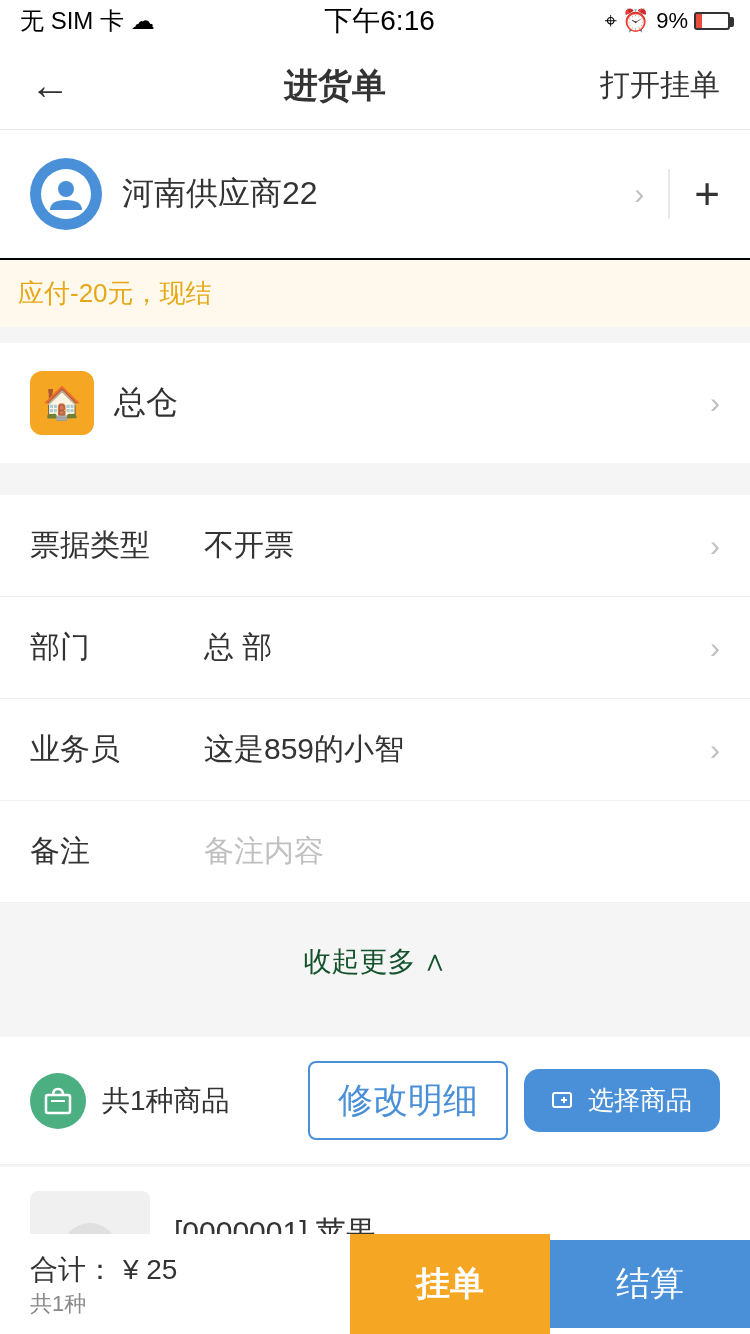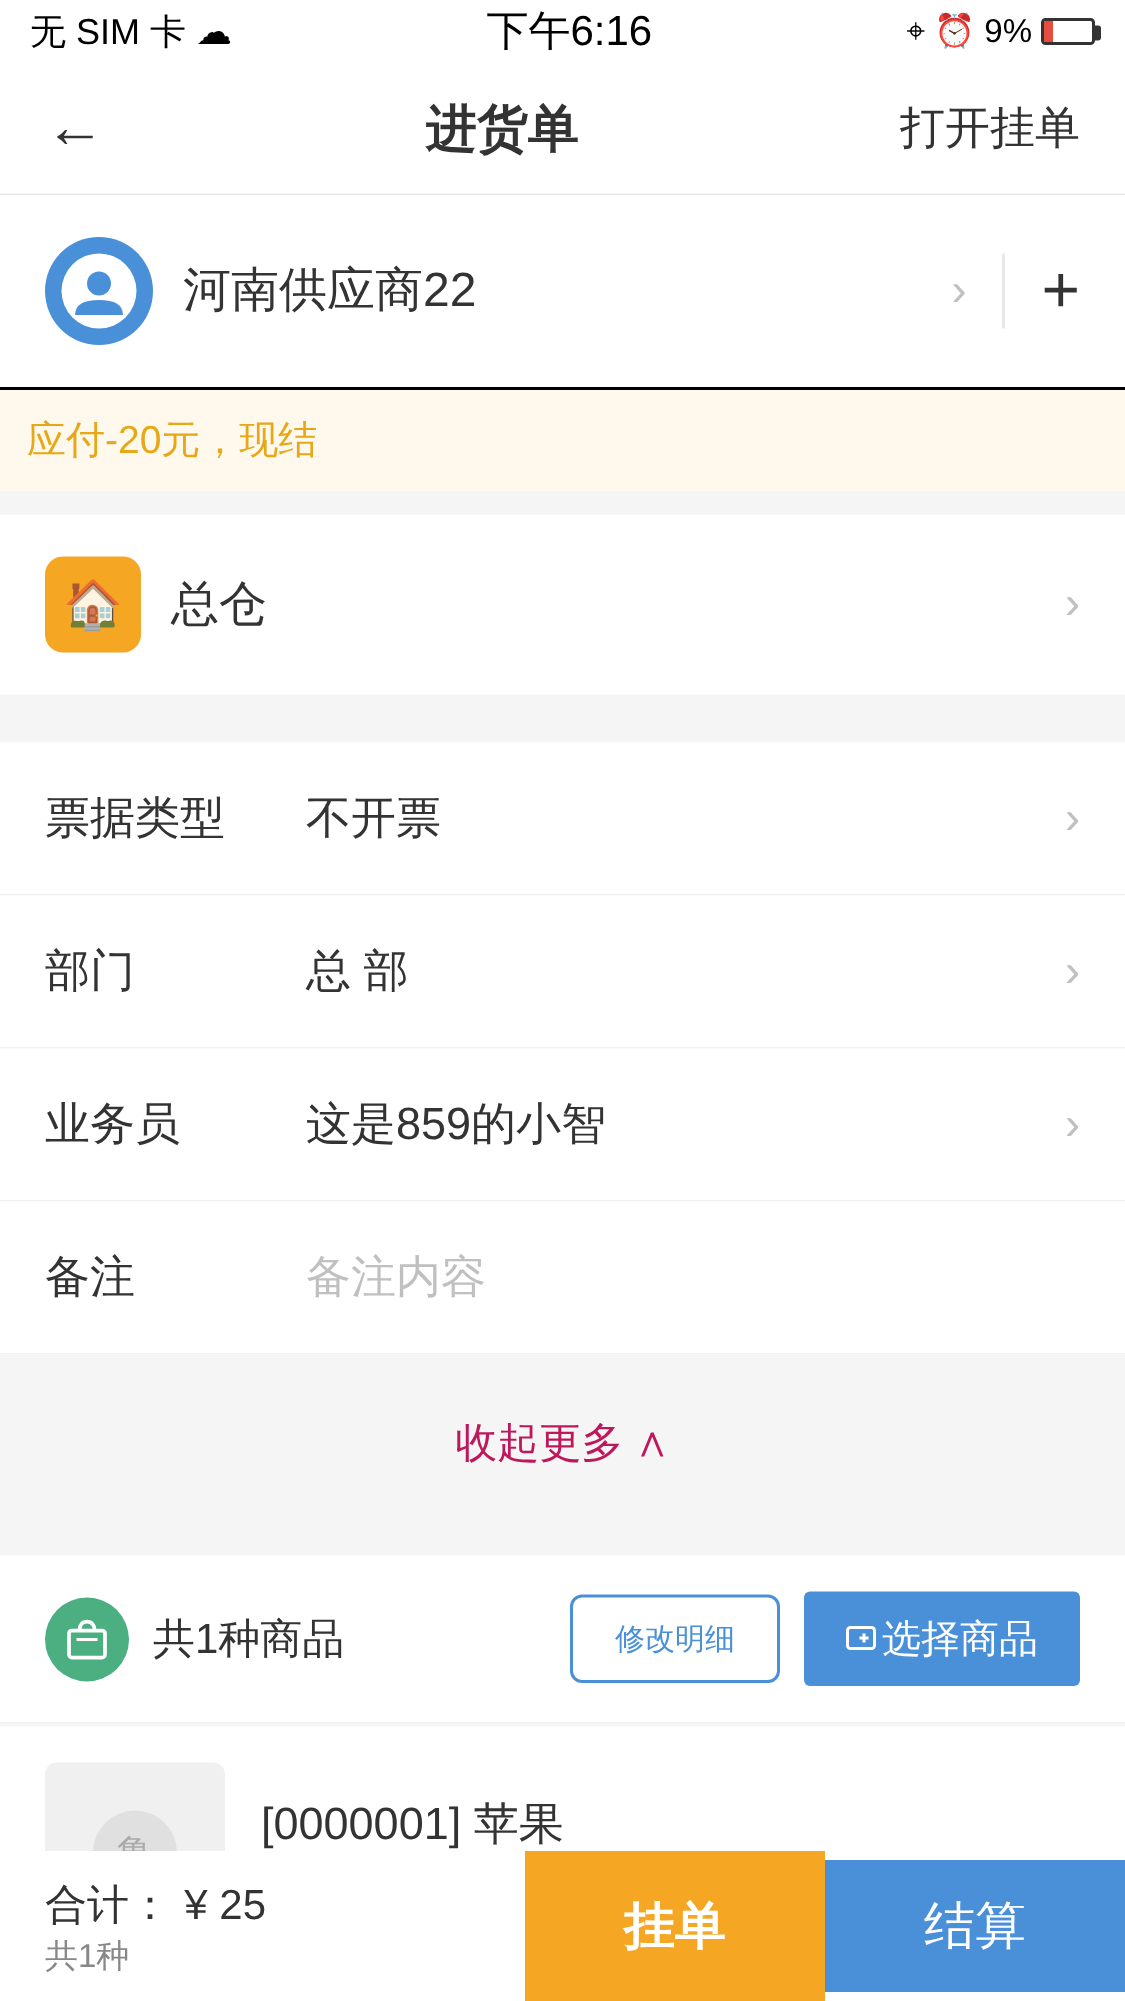--- a/index.html
+++ b/index.html
@@ -165,21 +165,21 @@
       flex: 1;
       font-size: 30px;
       color: #c0c0c0;
     }
 
     
     .collapse-more {
       background: #f5f5f5;
       text-align: center;
       padding: 24px;
-      color: #be185d;
+      color: #14532d;
       font-size: 28px;
     }
 
     
     .products-header {
       background: #fff;
       display: flex;
       align-items: center;
       padding: 24px 30px;
       border-bottom: 1px solid #f0f0f0;
@@ -201,35 +201,35 @@
       flex: 1;
       font-size: 28px;
       color: #333;
     }
     .btn-outline {
       border: 2px solid #4a90d9;
       color: #4a90d9;
       background: #fff;
       padding: 14px 28px;
       border-radius: 8px;
-      font-size: 20px;
+      font-size: 35px;
       margin-right: 16px;
       cursor: pointer;
     }
     .btn-blue {
       background: #4a90d9;
       color: #fff;
       border: none;
       padding: 14px 28px;
-      border-radius: 4px;
+      border-radius: 15px;
       font-size: 26px;
       cursor: pointer;
       display: flex;
       align-items: center;
-      gap: 0;
+      gap: 12px;
     }
 
     
     .product-item {
       background: #fff;
       display: flex;
       align-items: center;
       padding: 24px 30px;
       margin-top: 2px;
     }

